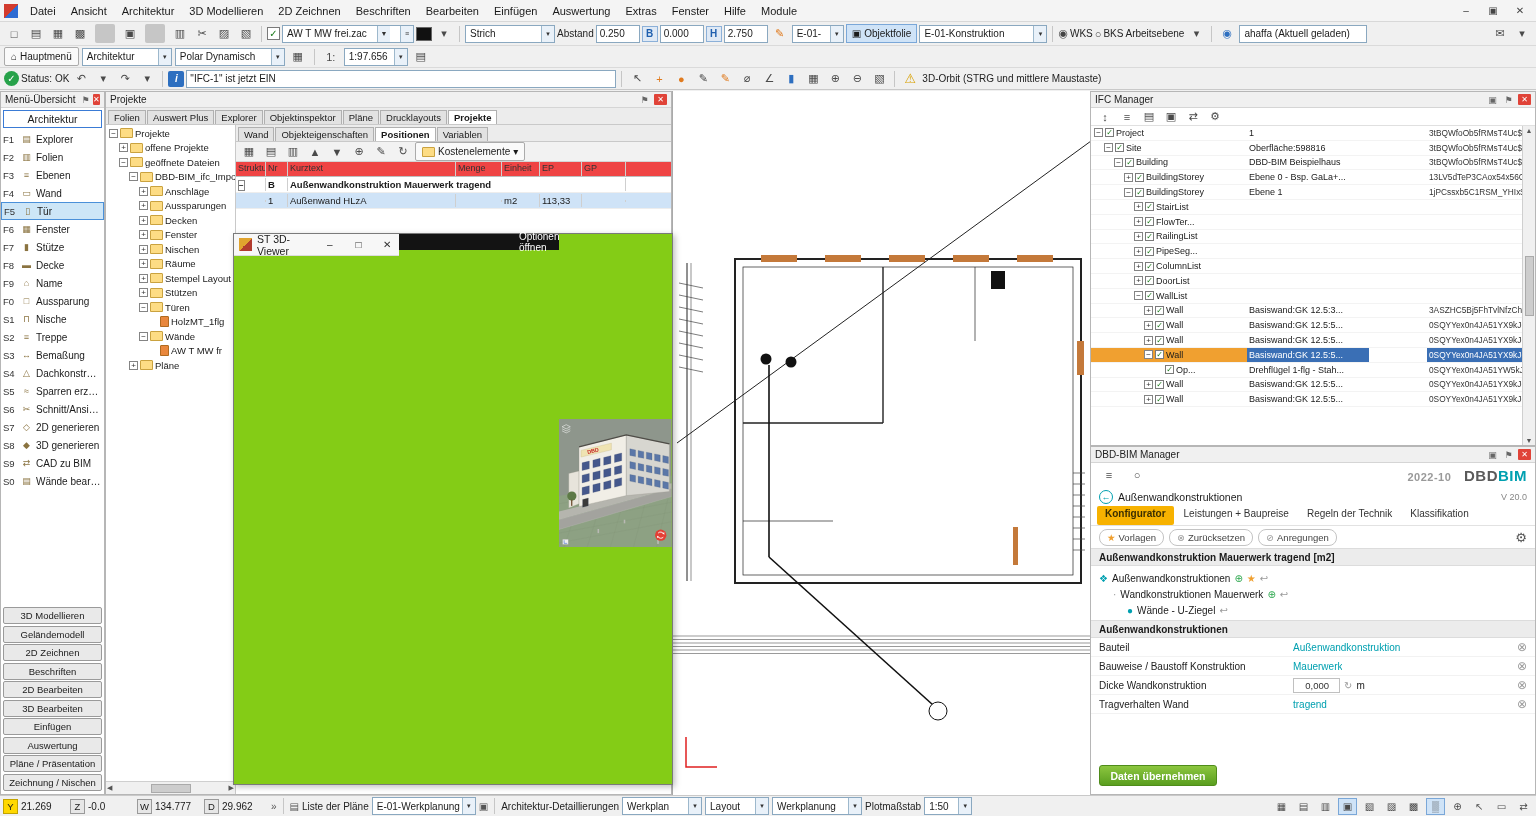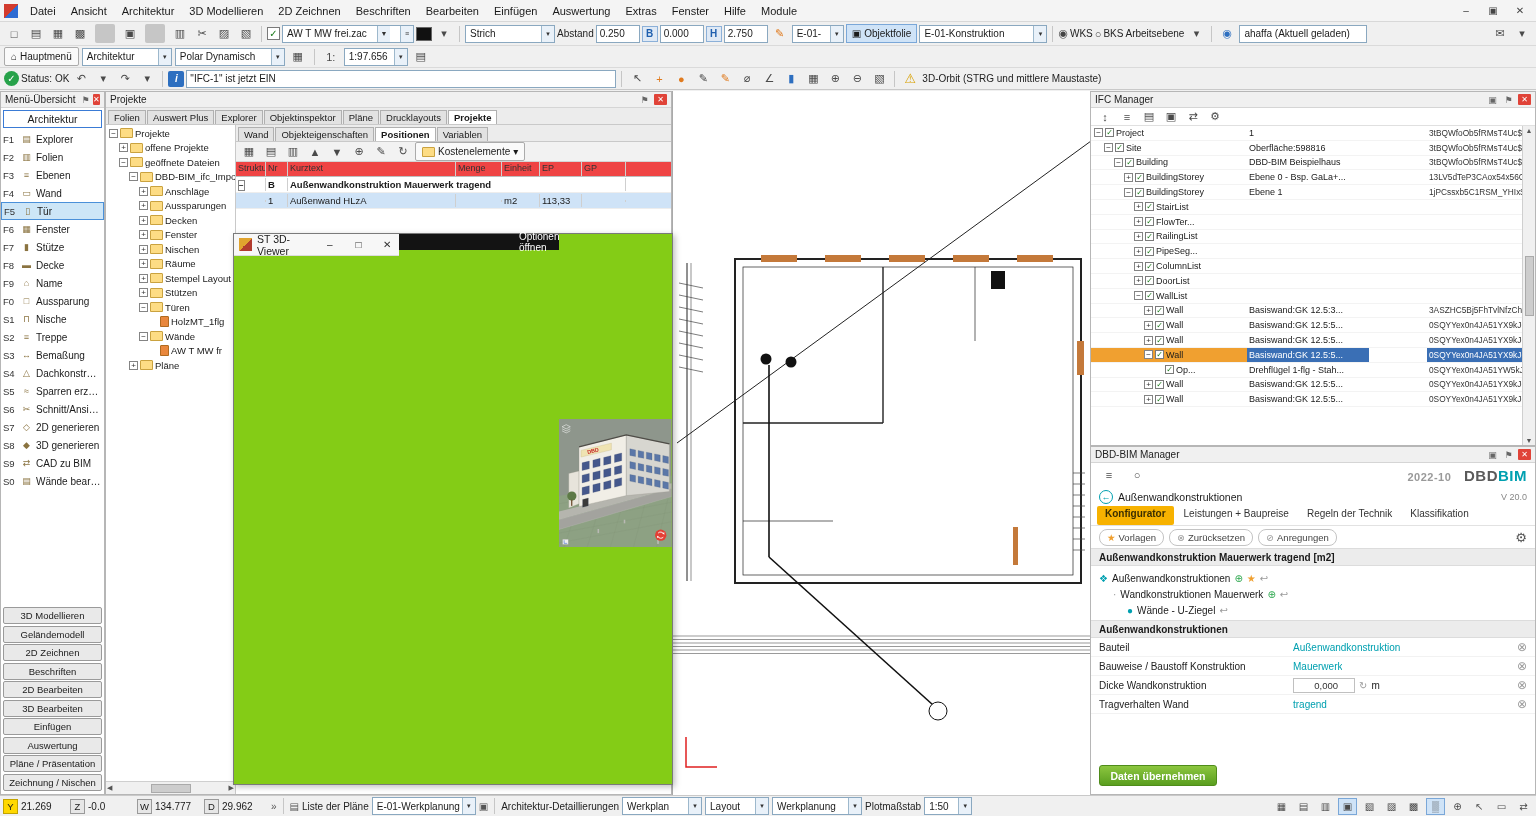--- a/index.html
+++ b/index.html
@@ -106,21 +106,21 @@
 .gear{margin-left:auto;color:#555;font-size:13px}
 .dbdsection{height:18px;background:#ececec;border-top:1px solid #dcdcdc;border-bottom:1px solid #dcdcdc;display:flex;align-items:center;padding:0 8px;font-size:10px;font-weight:bold}
 .dtree{padding:4px 8px 2px 8px}
 .dtrow{display:flex;align-items:center;gap:4px;height:16px;font-size:10px;white-space:nowrap}
 .miniico{font-size:10px;flex:0 0 auto}
 .green{color:#2ea84f}.orangeI{color:#f0a030}.grayI{color:#9a9a9a}.tealI{color:#00a0b0}
 .prow{display:flex;align-items:center;height:19px;padding:0 8px;font-size:10px;border-bottom:1px solid #f2f2f2;gap:4px}
 .plabel{width:190px;flex:0 0 auto;color:#222;white-space:nowrap;overflow:hidden}
 .pval{color:#00a0b0;white-space:nowrap;overflow:hidden}
 .premove{margin-left:auto;color:#9a9a9a;font-size:12px;flex:0 0 auto}
-.dinp{width:62px;height:15px;border:1px solid #c0c0c0;font-size:9.5px;display:flex;align-items:center;justify-content:flex-end;padding:0 16px;color:#333}
+.dinp{width:47px;height:15px;border:1px solid #c0c0c0;font-size:9.5px;display:flex;align-items:center;justify-content:flex-end;padding:0 10px;color:#333}
 .submitbtn{margin:8px;margin-top:auto;width:118px;height:21px;background:linear-gradient(#8cc63f,#5a9e1f);color:#fff;font-size:10.5px;font-weight:bold;display:flex;align-items:center;justify-content:center;border:1px solid #4f8c1a;border-radius:3px}
 
 #viewer{position:absolute;left:233px;top:142px;width:440px;height:552px;border:1px solid #7a7a7a;background:#84cc16;z-index:10;box-shadow:2px 2px 6px rgba(0,0,0,0.25);display:flex;}
 .vtitle{height:22px;background:#f7f7f7;border-bottom:1px solid #dcdcdc;display:flex;align-items:center;padding-left:5px;gap:5px}
 .vtico{width:13px;height:13px;background:linear-gradient(135deg,#e0a32e 50%,#b23b2e 50%);flex:0 0 auto}
 .vtname{font-size:10.5px}
 .vbtn{width:30px;height:21px;display:flex;align-items:center;justify-content:center;font-size:10px;color:#333}
 .voptions{height:16px;background:#131313;color:#fff;font-size:10px;display:flex;align-items:center;justify-content:center;padding-left:120px}
 
 #bottombar{position:absolute;left:0;top:795px;width:1536px;height:21px;background:#f0f0f0;border-top:1px solid #c9c9c9;display:flex;align-items:center;padding:0 3px;gap:3px}

